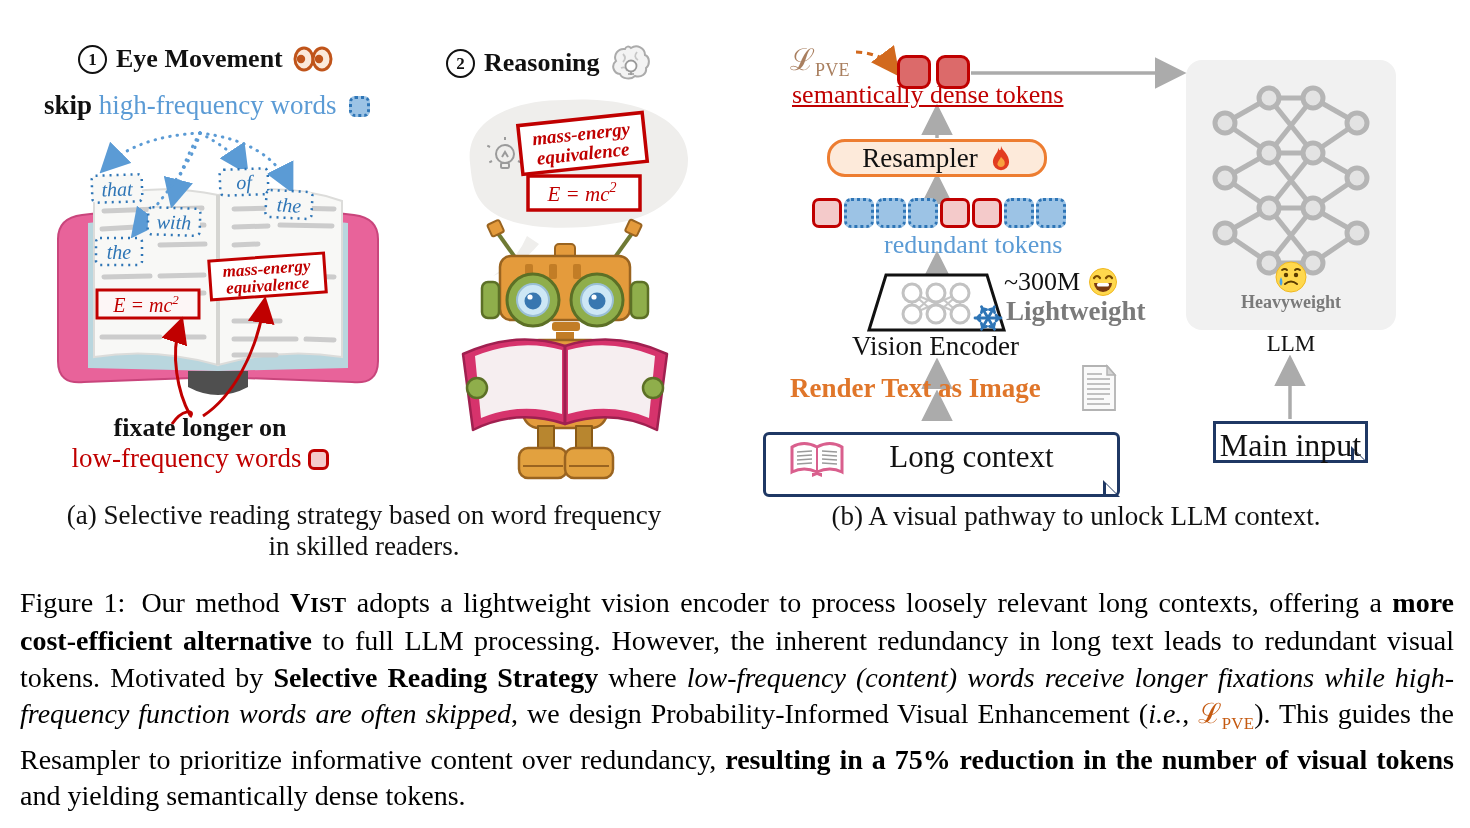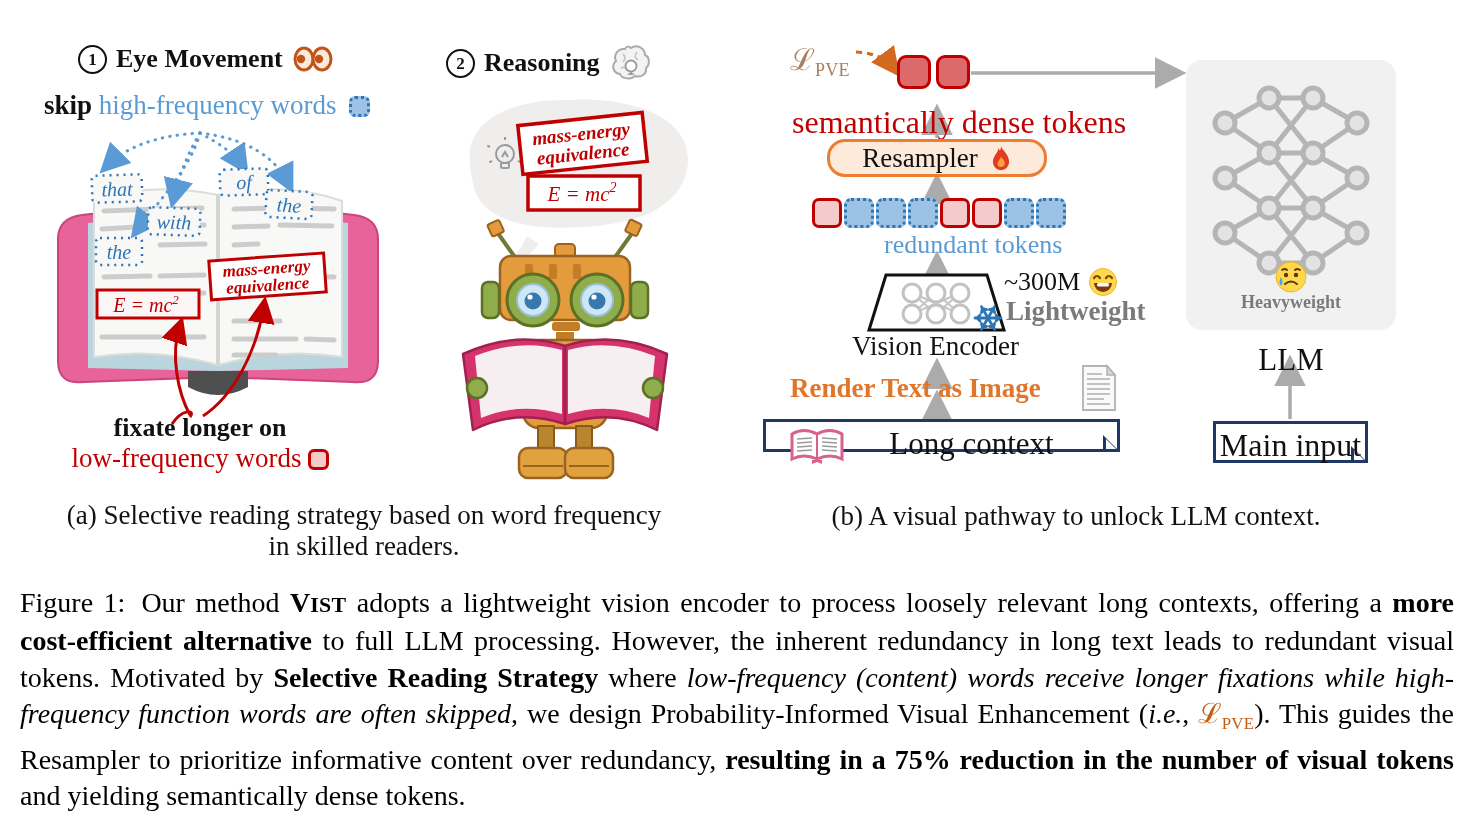--- a/index.html
+++ b/index.html
@@ -259,21 +259,21 @@
 
   <div class="abs z2 loss-diagram" style="left:790px;top:45px;">
     <span>ℒ</span><sub class="pve">PVE</sub>
   </div>
 
   <div class="abs z2 row" style="left:897px;top:55px;gap:5px;">
     <div class="token dense"></div>
     <div class="token dense"></div>
   </div>
 
-  <div class="abs z2" style="left:792px;top:104px;font-size:32px;color:#c00000;"><span>semantically dense tokens</span></div>
+  <div class="abs z2" style="left:792px;top:80px;font-size:26px;color:#c00000;text-decoration:underline;"><span>semantically dense tokens</span></div>
 
   <div class="abs z2 resampler" style="left:827px;top:139px;width:220px;height:38px;border-radius:18px;">
     <span>Resampler</span>
     <svg width="22" height="27" viewBox="0 0 24 30">
       <path d="M12,1 C14,7 21,10 21,19 A9,9 0 0 1 3,19 C3,12 9,9 9,3 C10,7 12,7 12,1 Z" fill="#e23c20"></path>
       <path d="M12,13 C14,16 17,17 16,22 A4.5,4.5 0 0 1 8,22 C8,18 11,16 12,13 Z" fill="#f8a13e"></path>
     </svg>
   </div>
 
   <div class="abs z2 row" style="left:812px;top:198px;gap:2px;">
@@ -344,21 +344,21 @@
       <line x1="7" y1="10" x2="22" y2="10"></line>
         <line x1="7" y1="15" x2="30" y2="15"></line>
       <line x1="7" y1="20" x2="30" y2="20"></line>
         <line x1="7" y1="25" x2="30" y2="25"></line>
       <line x1="7" y1="30" x2="30" y2="30"></line>
         <line x1="7" y1="35" x2="24" y2="35"></line>
       <line x1="7" y1="40" x2="30" y2="40"></line>
     </g>
   </svg>
 
-  <div class="abs z2 notebox" style="left:763px;top:419px;width:357px;height:33px;">
+  <div class="abs z2 notebox" style="left:763px;top:432px;width:357px;height:65px;border-radius:6px;">
     <div class="fold"></div>
     <svg class="abs" style="left:24px;top:5px;" width="54" height="38" viewBox="0 0 54 38">
       <path d="M2,7 Q14,0 27,7 Q40,0 52,7 L52,32 Q40,26 27,32 Q14,26 2,32 Z" fill="#ffffff" stroke="#d95f8d" stroke-width="3"></path>
       <line x1="27" y1="7" x2="27" y2="32" stroke="#d95f8d" stroke-width="2"></line>
       <g stroke="#9a9a9a" stroke-width="1.3">
         <line x1="7" y1="12" x2="22" y2="11"></line>
           <line x1="7" y1="16" x2="22" y2="15"></line>
           <line x1="7" y1="20" x2="22" y2="19"></line>
           <line x1="7" y1="24" x2="22" y2="23"></line>
         <line x1="32" y1="11" x2="47" y2="12"></line>
@@ -417,21 +417,21 @@
     <svg style="position:absolute;left:88px;top:200px;" width="34" height="34" viewBox="0 0 34 34">
       <circle cx="17" cy="17" r="15" fill="#ffd84d" stroke="#f0b820" stroke-width="1"></circle>
       <circle cx="12" cy="15" r="2.2" fill="#5a3b00"></circle>
         <circle cx="22" cy="15" r="2.2" fill="#5a3b00"></circle>
       <path d="M8,10 Q11,8 13,10 M21,10 Q23,8 26,10" stroke="#5a3b00" stroke-width="1.8" fill="none" stroke-linecap="round"></path>
       <path d="M11,24 Q17,19 23,24" stroke="#5a3b00" stroke-width="2" fill="none" stroke-linecap="round"></path>
       <path d="M7,17 Q4,23 7,26 Q10,23 7,17 Z" fill="#4aa3e8"></path>
     </svg>
     <div style="position:absolute;left:0;top:232px;width:100%;text-align:center;font-size:18px;" class="gray-bold"><span>Heavyweight</span></div>
   </div>
-  <div class="abs z2" style="left:1186px;top:342px;width:210px;text-align:center;font-size:31px;color:#111;"><span>LLM</span></div>
+  <div class="abs z2" style="left:1186px;top:331px;width:210px;text-align:center;font-size:23px;color:#111;"><span>LLM</span></div>
 
   <div class="abs z2 notebox" style="left:1213px;top:421px;width:155px;height:42px;">
     <div class="fold"></div>
     <div style="position:absolute;left:0;top:3px;width:100%;text-align:center;font-size:32px;color:#111;"><span>Main input</span></div>
   </div>
 
   <div class="abs z2 caption" style="left:15px;top:500px;width:698px;">
     <div>(a) Selective reading strategy based on word frequency</div>
     <div>in skilled readers.</div>
   </div>

